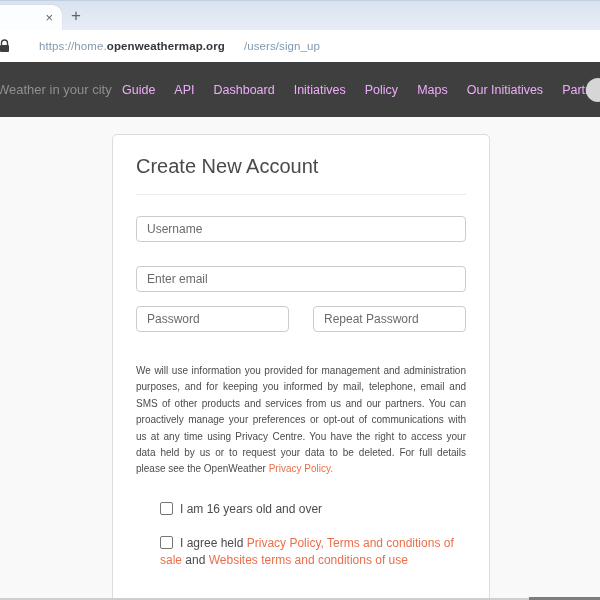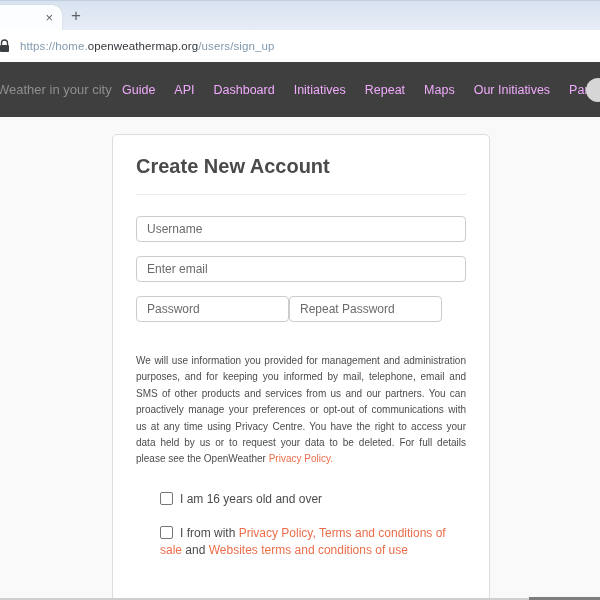--- a/index.html
+++ b/index.html
@@ -12,47 +12,47 @@
   .tab { position:absolute; left:-12px; top:4px; width:74px; height:26px;
     background:#fcfdfe; border-radius:9px 9px 0 0; box-shadow:0 0 1px rgba(0,0,0,.25); }
   .tab-close { position:absolute; right:9px; top:4px; font-size:13px; color:#5f6368;
     cursor:default; line-height:17px; }
   .new-tab { position:absolute; left:65px; top:4px; width:22px; height:22px;
     font-size:17px; color:#5f6368; text-align:center; line-height:21px; }
   .url-bar { position:absolute; top:30px; left:0; width:600px; height:32px; background:#ffffff; }
   .lock-icon { position:absolute; left:0; top:9px; }
   .url-text { position:absolute; left:20px; top:0; height:32px; line-height:32px;
     font-size:11.5px; letter-spacing:.1px; white-space:nowrap; }
-  .url-muted { color:#8299ae; }
-  .url-domain { color:#33383d; }
+  .url-muted { color:#8299ae;margin-left:19px; }
+  .url-domain { color:#33383d;font-weight:bold; }
 
   
   .nav { position:absolute; top:62px; left:0; width:600px; height:55px; background:#3f3f3f;text-align:center; }
   .nav-search { position:absolute; left:-3px; top:0; height:55px; line-height:55px;
     font-size:13px; color:#8f8f8f; white-space:nowrap; background:transparent; border:none; }
   .nav-items { position:absolute; left:122px; top:0; height:55px; display:flex;
     align-items:center; gap:19px; }
   .nav-item { color:#f0abfc; font-size:12.5px; white-space:nowrap; cursor:pointer; }
   .nav-avatar { position:absolute; right:-10px; top:16px; width:24px; height:24px;
     border-radius:50%; background:#d6d6d6; }
 
   
   .page { position:absolute; top:117px; left:0; width:600px; height:483px;
     background:#f9f9f9; overflow:hidden; }
   .card { position:absolute; left:112px; top:17px; width:378px; height:475px;
     background:#ffffff; border:1px solid #dddddd; border-radius:5px; padding:0 23px; }
-  .card-title { margin-top:20px; font-size:20px; font-weight:700; color:#4a4a4a; }
+  .card-title { margin-top:20px; font-size:20px; font-weight:400; color:#4a4a4a; }
   .divider { border:none; border-top:1px solid #ececec; margin-top:16px; }
   .field { display:block; width:100%; height:26px; border:1px solid #cccccc;
     border-radius:4px; padding:0 10px; font-size:12px; color:#701a75;
     font-family:"Liberation Sans", sans-serif; outline:none; }
   .field::placeholder { color:#6b6b6b; opacity:1; }
   .field-username { margin-top:21px; }
-  .field-email { margin-top:14px; }
-  .pw-row { margin-top:14px; display:flex; }
+  .field-email { margin-top:24px; }
+  .pw-row { margin-top:14px; display:flex; gap:24px; }
   .pw-row .field { width:calc(50% - 12px); margin:0; }
   .privacy-text { margin-top:31px; font-size:10px; line-height:16.4px;
     text-align:justify; color:#4c4c4c; }
   .link { color:#eb6e4b; cursor:pointer; }
   .check-row { margin-top:23px; font-size:12px; line-height:17px; color:#4c4c4c;margin-left:24px; }
   .check-row + .check-row { margin-top:17px; }
   .checkbox { display:inline-block; width:13px; height:13px; border:1px solid #767676;
     border-radius:2px; background:#ffffff; vertical-align:-2px; margin-right:7px; }
 
   
@@ -81,21 +81,21 @@
   <span class="url-text"><span class="url-muted">https://home.</span><span class="url-domain">openweathermap.org</span><span class="url-muted">/users/sign_up</span></span>
 </div>
 
 <div class="nav">
   <span class="nav-search">Weather in your city</span>
   <div class="nav-items">
     <span class="nav-item">Guide</span>
     <span class="nav-item">API</span>
     <span class="nav-item">Dashboard</span>
     <span class="nav-item">Initiatives</span>
-    <span class="nav-item">Repeat</span>
+    <span class="nav-item">Policy</span>
     <span class="nav-item">Maps</span>
     <span class="nav-item">Our Initiatives</span>
     <span class="nav-item">Partners</span>
 
   </div>
   <div class="nav-avatar"></div>
 </div>
 
 <div class="page">
   <div class="card">
@@ -109,21 +109,21 @@
       <input class="field" type="password" placeholder="Repeat Password" style="">
     </div>
 
     <p class="privacy-text"><span>We will use information you provided for management and administration purposes, and for keeping you informed by mail, telephone, email and SMS of other products and services from us and our partners. You can proactively manage your preferences or opt-out of communications with us at any time using Privacy Centre. You have the right to access your data held by us or to request your data to be deleted. For full details please see the OpenWeather </span><span class="link">Privacy Policy.</span></p>
 
     <div class="check-row">
       <span class="checkbox"></span><span>I am 16 years old and over</span>
     </div>
 
     <div class="check-row">
-      <span class="checkbox"></span><span>I from with </span><span class="link">Privacy Policy,</span>
+      <span class="checkbox"></span><span>I agree held </span><span class="link">Privacy Policy,</span>
       <span class="link">Terms and conditions of sale</span>
       <span>and</span>
       <span class="link">Websites terms and conditions of use</span>
     </div>
 
   </div>
 </div>
 
 <div class="hscroll-track"></div>
 <div class="hscroll-thumb"></div>

